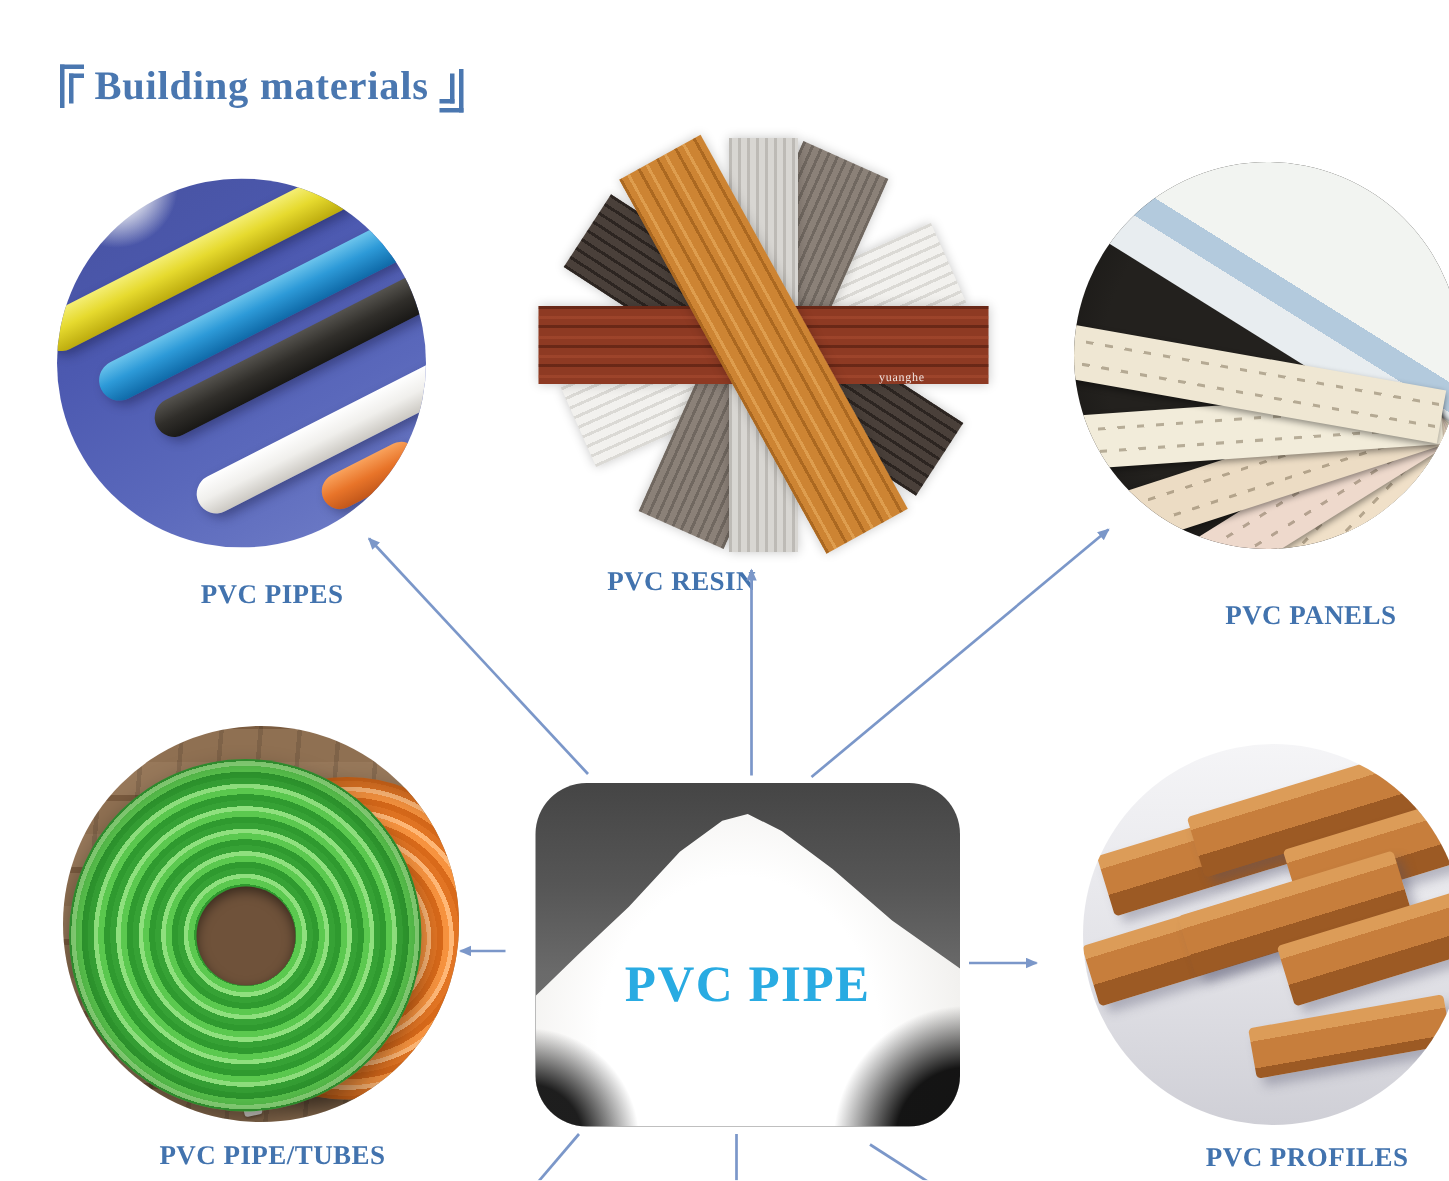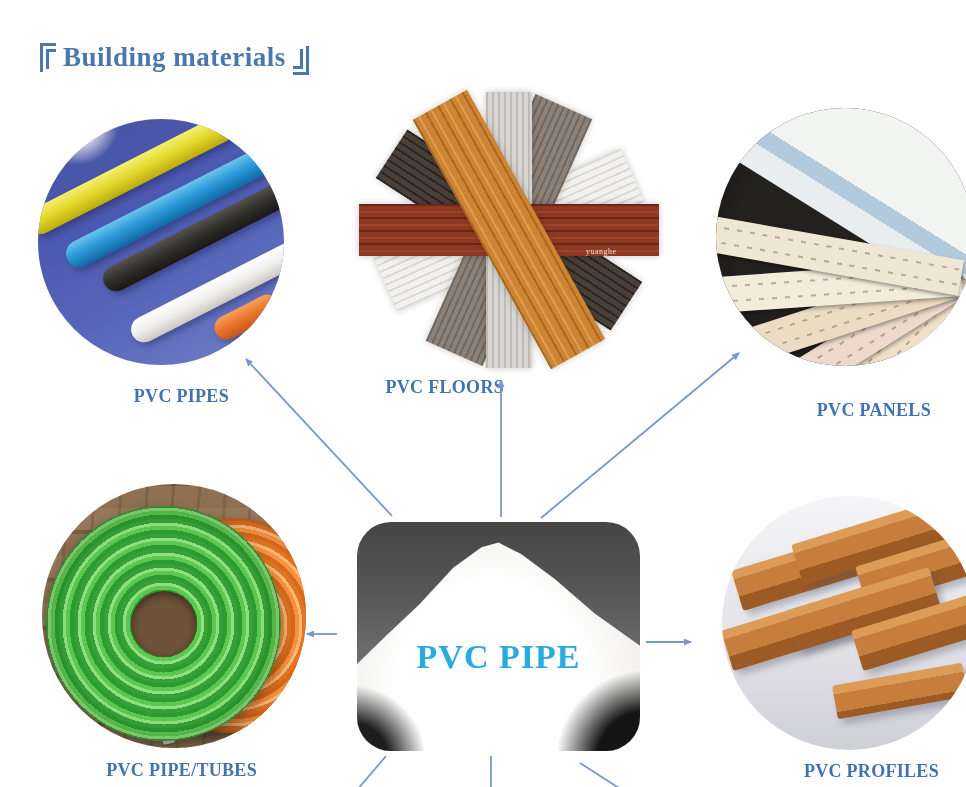--- a/index.html
+++ b/index.html
@@ -142,21 +142,21 @@
 
   <div id="floors">
     <div class="plank plank-white"></div>
     <div class="plank plank-graywood"></div>
     <div class="plank plank-walnut"></div>
     <div class="plank plank-vertical"></div>
     <div class="plank plank-red"></div>
     <div class="plank plank-oak"></div>
     <div class="watermark">yuanghe</div>
   </div>
-  <div class="plabel" style="left:330px;top:377px;width:150px;">PVC FLOORS</div>
+  <div class="plabel" style="left:330px;top:377px;width:150px;">PVC RESIN</div>
 
   <div class="circ" id="panels-circ">
     <div class="marble"></div>
     <div class="strip s1"></div>
     <div class="strip s2"></div>
     <div class="strip s3"></div>
     <div class="strip s4"></div>
     <div class="strip s5"></div>
     <div class="strip s6"></div>
   </div>

